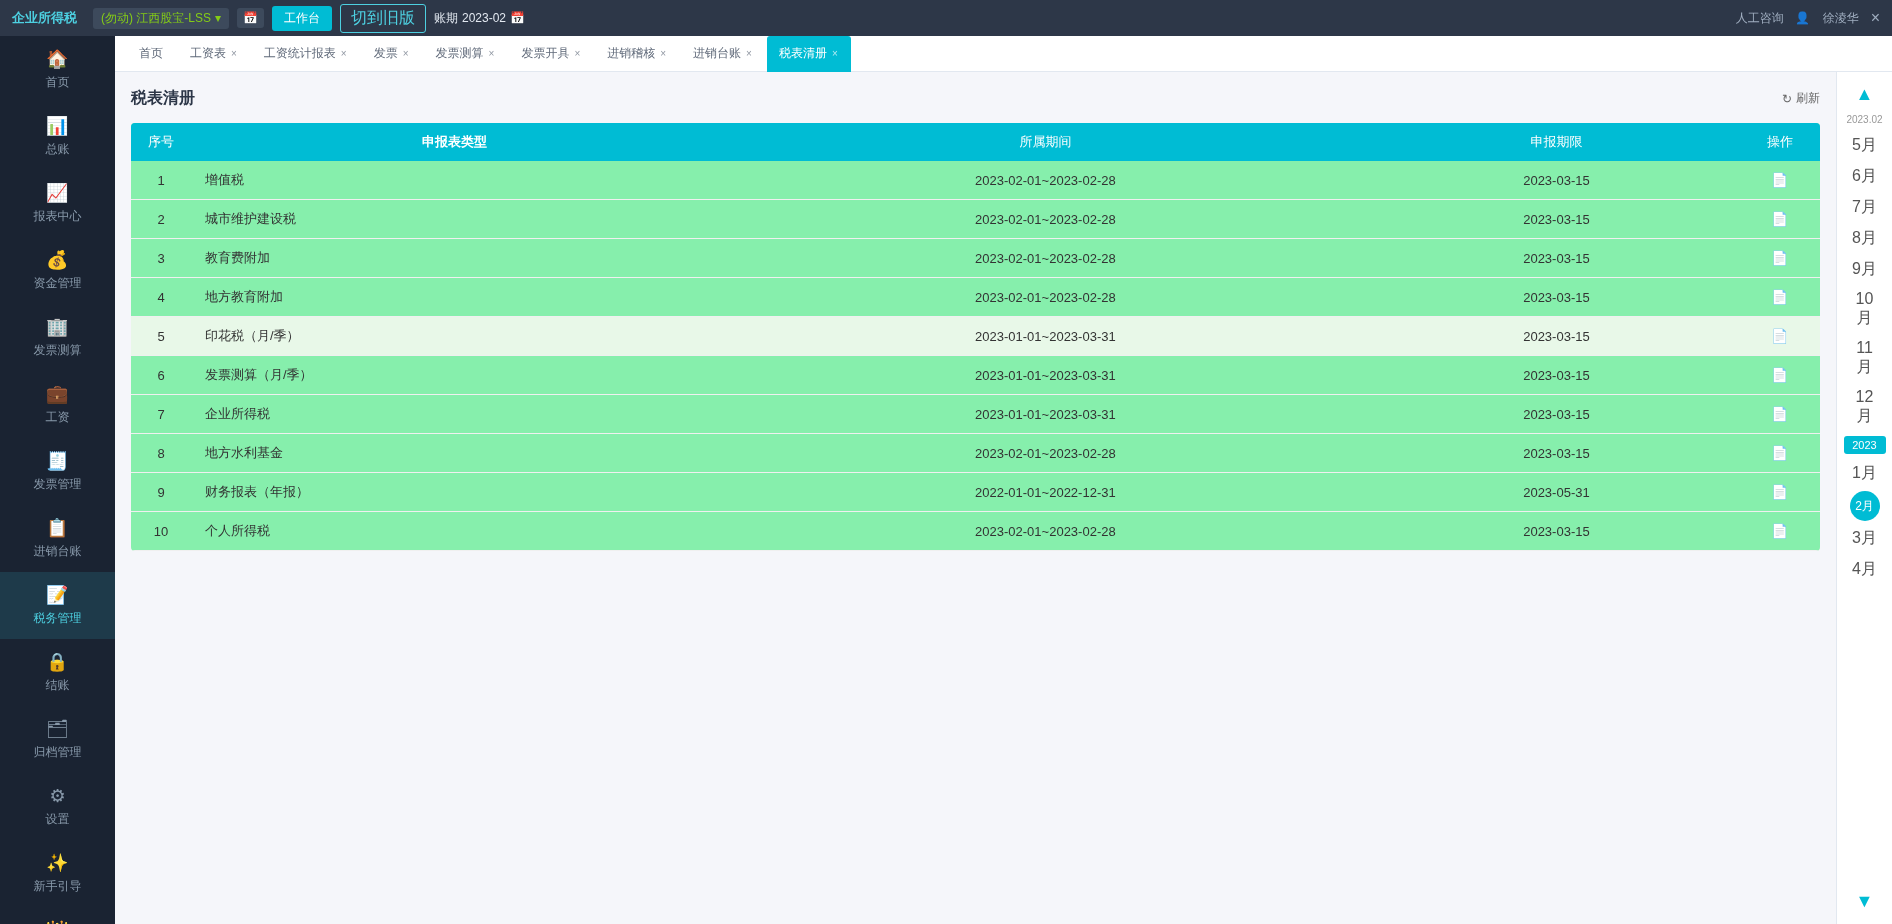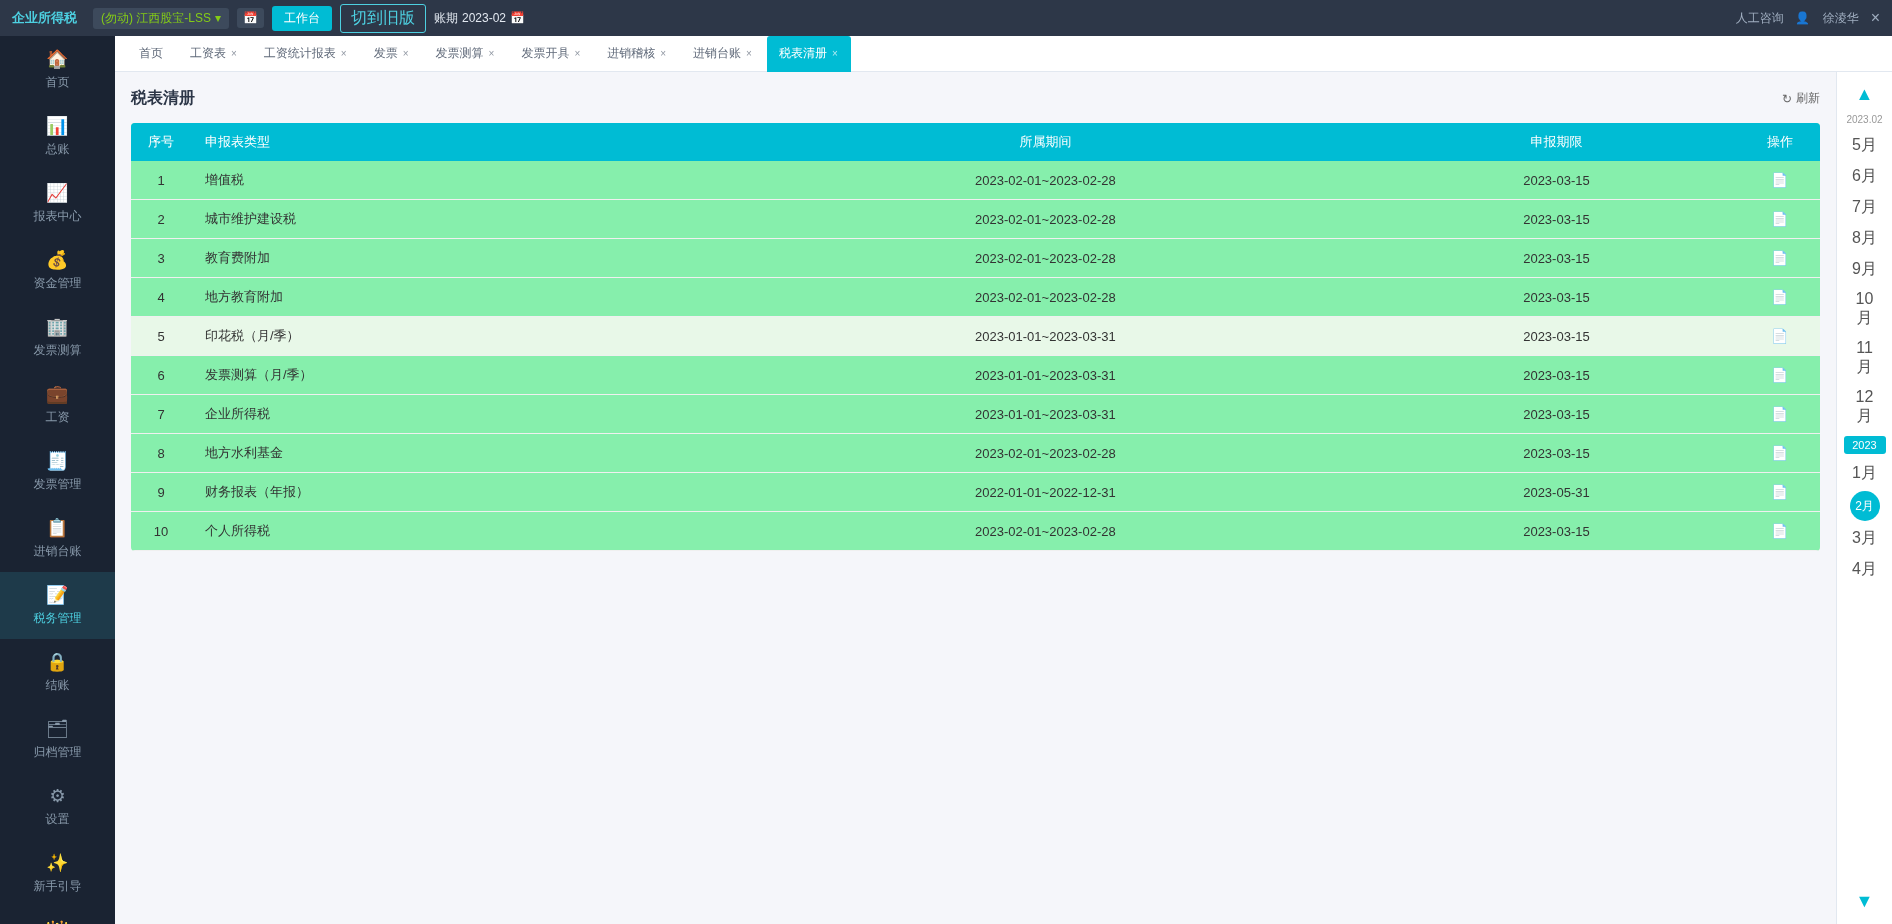--- a/index.html
+++ b/index.html
@@ -410,21 +410,21 @@
           <button class="refresh-btn">
             <span>↻</span>
             <span>刷新</span>
           </button>
         </div>
 
         <table class="data-table">
           <thead>
             <tr>
               <th style="width:60px;">序号</th>
-              <th style="text-align:left;">申报表类型</th>
+              <th style="text-align:center;font-weight:bold;">申报表类型</th>
               <th>所属期间</th>
               <th>申报期限</th>
               <th style="width:80px;font-family:Liberation Serif, serif;">操作</th>
             </tr>
           </thead>
           <tbody id="table-body">
           <tr>
                 <td>1</td>
                 <td class="text-left">增值税</td>
                 <td>2023-02-01~2023-02-28</td>

